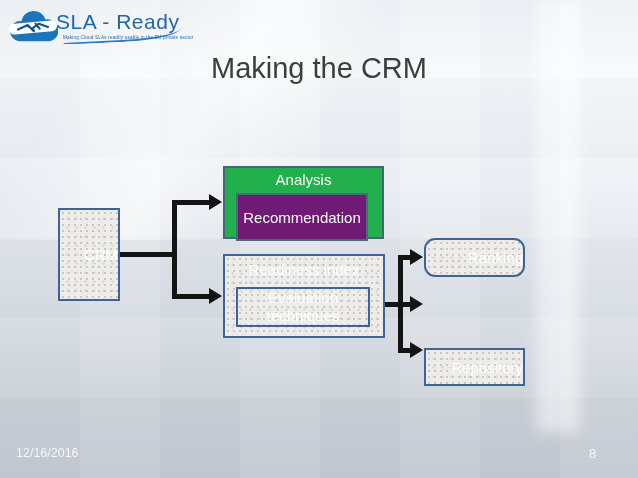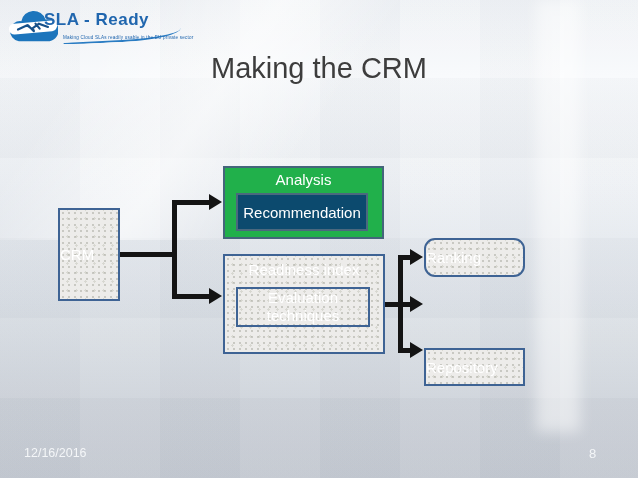--- a/index.html
+++ b/index.html
@@ -14,63 +14,63 @@
       repeating-linear-gradient(0deg,rgba(130,140,155,.04) 0 80px,rgba(255,255,255,.05) 80px 160px),
       repeating-linear-gradient(90deg,rgba(130,140,155,.04) 0 80px,rgba(255,255,255,.05) 80px 160px);}
   .bg-streak{position:absolute;left:-60px;top:-60px;width:560px;height:300px;pointer-events:none;
     background:linear-gradient(125deg,rgba(255,255,255,0) 30%,rgba(255,255,255,.55) 50%,rgba(255,255,255,0) 66%);}
   .bg-band{position:absolute;left:536px;top:0;width:44px;height:432px;pointer-events:none;
     background:rgba(255,255,255,.5);filter:blur(7px);}
 
   
   .logo{position:absolute;left:8px;top:4px;width:190px;height:48px;}
   .logo-cloud{position:absolute;left:0;top:0;}
-  .logo-text{position:absolute;left:36px;top:6px;color:#2066ae;font-weight:bold;
-    font-size:17px;letter-spacing:.5px;white-space:nowrap;}
+  .logo-text{position:absolute;left:48px;top:6px;color:#2066ae;font-weight:normal;
+    font-size:21px;letter-spacing:.5px;white-space:nowrap;}
   .logo-tagline{position:absolute;left:55px;top:31px;color:#2066ae;font-size:4.6px;
     letter-spacing:.2px;white-space:nowrap;}
   .logo-swoosh{position:absolute;left:55px;top:26px;width:118px;height:10px;
     border-bottom:2px solid #2a7cc3;border-radius:50% 50% 50% 50% / 0 0 90% 10%;
     transform:rotate(-3deg);}
 
   .title{position:absolute;left:0;right:0;top:52px;text-align:center;
     font-size:29px;color:#3d3d3d;}
 
   
   .box{position:absolute;box-sizing:border-box;display:flex;align-items:center;
-    justify-content:flex-start;color:#fff;font-size:15px;text-align:center;}
+    justify-content:flex-end;color:#fff;font-size:15px;text-align:center;}
   .speckle{background-color:#edecea;
     background-image:radial-gradient(rgba(165,165,155,.5) 1px,transparent 1.3px),
                      radial-gradient(rgba(190,190,180,.45) 1px,transparent 1.3px);
     background-size:6px 6px,9px 9px;background-position:0 0,3px 4px;
     border:2px solid #3e6394;}
   .box-crm{left:58px;top:208px;width:62px;height:93px;}
   .box-analysis{left:223px;top:166px;width:161px;height:73px;background:#21b04b;
     border:2px solid #44657b;flex-direction:column;justify-content:flex-start;}
   .analysis-label{margin-top:3px;}
-  .box-reco{position:absolute;left:11px;top:25px;width:132px;height:38px;box-sizing:border-box;
-    background:#0c4a6e;border:2px solid #4b687e;display:flex;align-items:center;justify-content:center;}
-  .box-readiness{left:223px;top:254px;width:162px;height:100px;
+  .box-reco{position:absolute;left:11px;top:25px;width:132px;height:48px;box-sizing:border-box;
+    background:#701a75;border:2px solid #4b687e;display:flex;align-items:center;justify-content:center;}
+  .box-readiness{left:223px;top:254px;width:162px;height:84px;
     flex-direction:column;justify-content:flex-start;}
   .readiness-label{margin-top:5px;}
   .box-eval{position:absolute;left:11px;top:31px;width:134px;height:40px;box-sizing:border-box;
     border:2px solid #3e6394;display:flex;align-items:center;justify-content:flex-end;
     line-height:1.2;}
   .box-ranking{left:424px;top:238px;width:101px;height:39px;border-radius:11px;}
   .box-comparisons{left:424px;top:285px;width:101px;height:39px;}
   .box-repository{left:424px;top:348px;width:101px;height:38px;}
 
   
   .ch{position:absolute;height:5px;background:#141414;}
   .cv{position:absolute;width:5px;background:#141414;}
   .ah{position:absolute;width:0;height:0;border-left:13px solid #141414;
     border-top:8px solid transparent;border-bottom:8px solid transparent;}
 
   .footer{position:absolute;left:0;right:0;top:446px;height:20px;color:#f4f6f8;font-size:12.5px;}
-  .footer-date{position:absolute;left:24px;top:0;}
+  .footer-date{position:absolute;left:16px;top:0;}
   .footer-project{position:absolute;left:0;right:0;top:0;text-align:center;}
   .footer-page{position:absolute;left:589px;top:0;font-size:13px;}
 </style>
 </head>
 <body>
 
 <div class="slide">
   <div class="bg-tiles"></div>
   <div class="bg-streak"></div>
   <div class="bg-band"></div>

